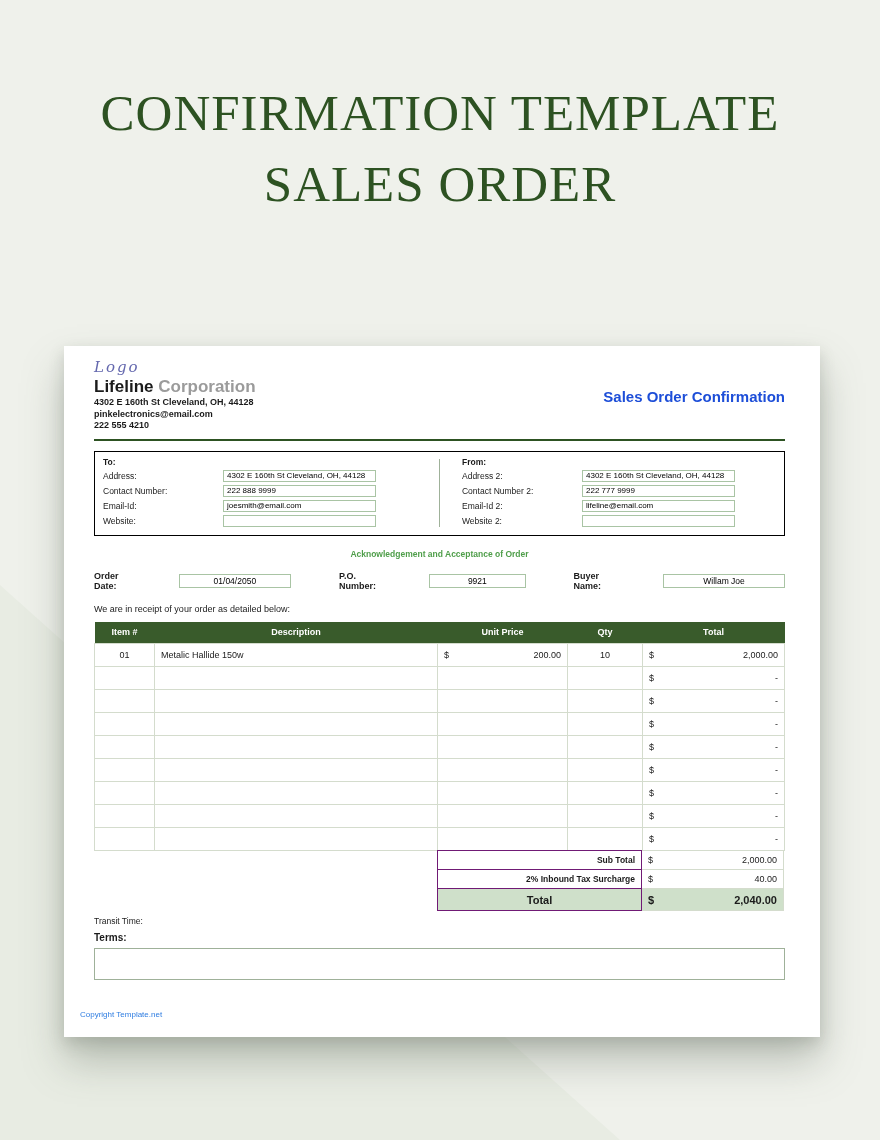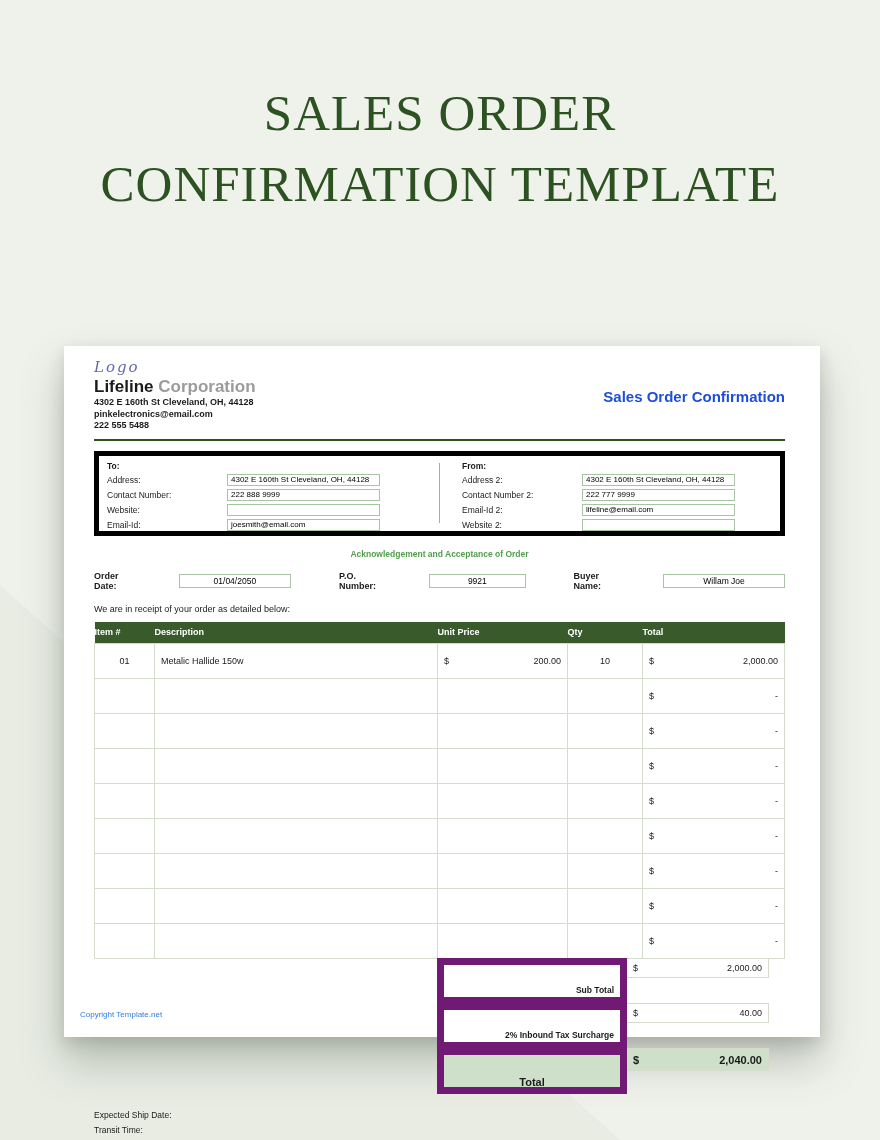--- a/index.html
+++ b/index.html
@@ -20,21 +20,21 @@
   
   .doc-header { display:flex; justify-content:space-between; align-items:flex-start; }
   .logo-script { font-family:"DejaVu Serif", serif; font-style:italic; font-size:15px; color:#6468ae; letter-spacing:2px; }
   .company-name { font-size:17px; font-weight:bold; color:#1b1b1b; margin-top:1px; }
   .company-name .suffix { color:#9b9b9b; }
   .company-line { font-size:9px; color:#1b1b1b; line-height:1.3; font-weight:600; }
   .doc-title { margin-top:30px; font-size:15px; font-weight:bold; color:#1d4ed8; }
   .header-rule { height:2px; background:#2d5222; margin-top:7px; }
 
   
-  .tofrom-box { margin-top:10px; border:5px solid #000000; display:flex; padding:5px 8px 6px 8px; height:85px; }
+  .tofrom-box { margin-top:10px; border:1px solid #000000; display:flex; padding:5px 8px 6px 8px; height:85px; }
   .tf-col { width:50%; }
   .tf-col.right { padding-left:22px; }
   .tf-divider { width:1px; background:#9fb199; margin:2px 0; }
   .tf-heading { font-size:8.5px; font-weight:bold; color:#1b1b1b; margin-bottom:3px; }
   .field-row { display:flex; align-items:center; margin-bottom:3px; }
   .field-label { width:120px; font-size:8.5px; color:#1b1b1b; }
   .field-input { width:153px; height:12px; border:1px solid #a9c4a4; background:#fff; font-size:8px;
                  line-height:10px; padding:0 3px; overflow:hidden; white-space:nowrap; }
 
   
@@ -44,91 +44,91 @@
   .order-row { margin-top:12px; display:flex; align-items:center;gap:36px; }
   .order-label { font-size:9px; font-weight:bold; color:#1b1b1b; margin-right:9px; }
   .order-input { height:14px; border:1px solid #a9c4a4; background:#fff; font-size:8.5px; line-height:12px;
                  text-align:center; margin-right:12px; overflow:hidden; }
   .w-date { width:140px; } .w-po { width:120px; } .w-buyer { width:152px; margin-right:0; }
 
   .receipt-note { margin-top:13px; font-size:9px; color:#1b1b1b; }
 
   
   table.items { margin-top:8px; width:691px; border-collapse:collapse; table-layout:fixed; }
-  table.items th { background:#395b2b; color:#fff; font-size:9px; font-weight:bold; height:21px; text-align:left; }
-  table.items td { height:21px; border:1px solid #d4dccd; font-size:9px; color:#1b1b1b; padding:12px 6px; background:#fff; }
+  table.items th { background:#395b2b; color:#fff; font-size:9px; font-weight:bold; height:21px; text-align:center; }
+  table.items td { height:21px; border:1px solid #d4dccd; font-size:9px; color:#1b1b1b; padding:6px 6px; background:#fff; }
   td.c-item { text-align:center; }
   td.c-desc { text-align:left; }
   td.c-qty { text-align:center; }
   td.c-price, td.c-total { text-align:right; }
   .cur { float:left; }
 
   
   .summary { width:347px; margin-left:343px; }
   .sum-row { display:flex; margin-top:-1px; }
-  .sum-label { width:190px; border:7px solid #701a75; font-size:8.5px; font-weight:bold; color:#1b1b1b;
-               text-align:right; padding:16px 6px; height:20px; line-height:19px; background:#fff; }
+  .sum-label { width:205px; border:1px solid #701a75; font-size:8.5px; font-weight:bold; color:#1b1b1b;
+               text-align:right; padding:0 6px; height:20px; line-height:19px; background:#fff; }
   .sum-value { width:142px; border:1px solid #d4dccd; border-left:none; font-size:9px; color:#1b1b1b;
                text-align:right; padding:0 6px; height:20px; line-height:19px; background:#fff; }
   .sum-row.grand .sum-label { background:#cfe0ca; font-size:11px; text-align:center; height:23px; line-height:22px; }
   .sum-row.grand .sum-value { background:#cfe0ca; font-size:11px; font-weight:bold; height:23px; line-height:22px; }
 
   
   .ship-line { margin-top:16px; font-size:8.5px; color:#1b1b1b; }
   .transit-line { margin-top:5px; font-size:8.5px; color:#1b1b1b; }
   .terms-label { margin-top:6px; font-size:10px; font-weight:bold; color:#1b1b1b; }
   .terms-box { margin-top:5px; height:32px; border:1px solid #9fb199; background:#fff; }
   .copyright { position:absolute; left:16px; bottom:18px; font-size:8px; color:#2f7de1; cursor:pointer; }
 </style>
 </head>
 <body>
 
 <div class="stage">
   <div class="bg-band"></div>
 
   <div class="page-title">
+    <div>CONFIRMATION TEMPLATE</div>
     <div>SALES ORDER</div>
-    <div>CONFIRMATION TEMPLATE</div>
   </div>
 
   <div class="paper">
 
     <div class="doc-header">
       <div>
         <div class="logo-script">Logo</div>
         <div class="company-name">
           <span>Lifeline</span>
           <span class="suffix">Corporation</span>
         </div>
         <div class="company-line">4302 E 160th St Cleveland, OH, 44128</div>
         <div class="company-line">pinkelectronics@email.com</div>
-        <div class="company-line">222 555 5488</div>
+        <div class="company-line">222 555 4210</div>
       </div>
       <div class="doc-title">Sales Order Confirmation</div>
     </div>
     <div class="header-rule"></div>
 
     <div class="tofrom-box">
       <div class="tf-col">
         <div class="tf-heading">To:</div>
         <div class="field-row">
           <span class="field-label">Address:</span>
           <span class="field-input">4302 E 160th St Cleveland, OH, 44128</span>
         </div>
         <div class="field-row">
           <span class="field-label">Contact Number:</span>
           <span class="field-input">222 888 9999</span>
         </div>
         <div class="field-row">
+          <span class="field-label">Email-Id:</span>
+          <span class="field-input">joesmith@email.com</span>
+        </div>
+        <div class="field-row">
           <span class="field-label">Website:</span>
           <span class="field-input"></span>
-        </div>
-        <div class="field-row">
-          <span class="field-label">Email-Id:</span>
-          <span class="field-input">joesmith@email.com</span>
         </div>
       </div>
       <div class="tf-divider"></div>
       <div class="tf-col right">
         <div class="tf-heading">From:</div>
         <div class="field-row">
           <span class="field-label">Address 2:</span>
           <span class="field-input">4302 E 160th St Cleveland, OH, 44128</span>
         </div>
         <div class="field-row">
@@ -251,20 +251,19 @@
       <div class="sum-row">
         <div class="sum-label">2% Inbound Tax Surcharge</div>
         <div class="sum-value"><span class="cur">$</span><span>40.00</span></div>
       </div>
       <div class="sum-row grand">
         <div class="sum-label">Total</div>
         <div class="sum-value"><span class="cur">$</span><span>2,040.00</span></div>
       </div>
     </div>
 
-    <div class="ship-line">Expected Ship Date:</div>
     <div class="transit-line">Transit Time:</div>
     <div class="terms-label">Terms:</div>
     <div class="terms-box"></div>
 
     <div class="copyright">Copyright Template.net</div>
   </div>
 </div>
 
 </body></html>

